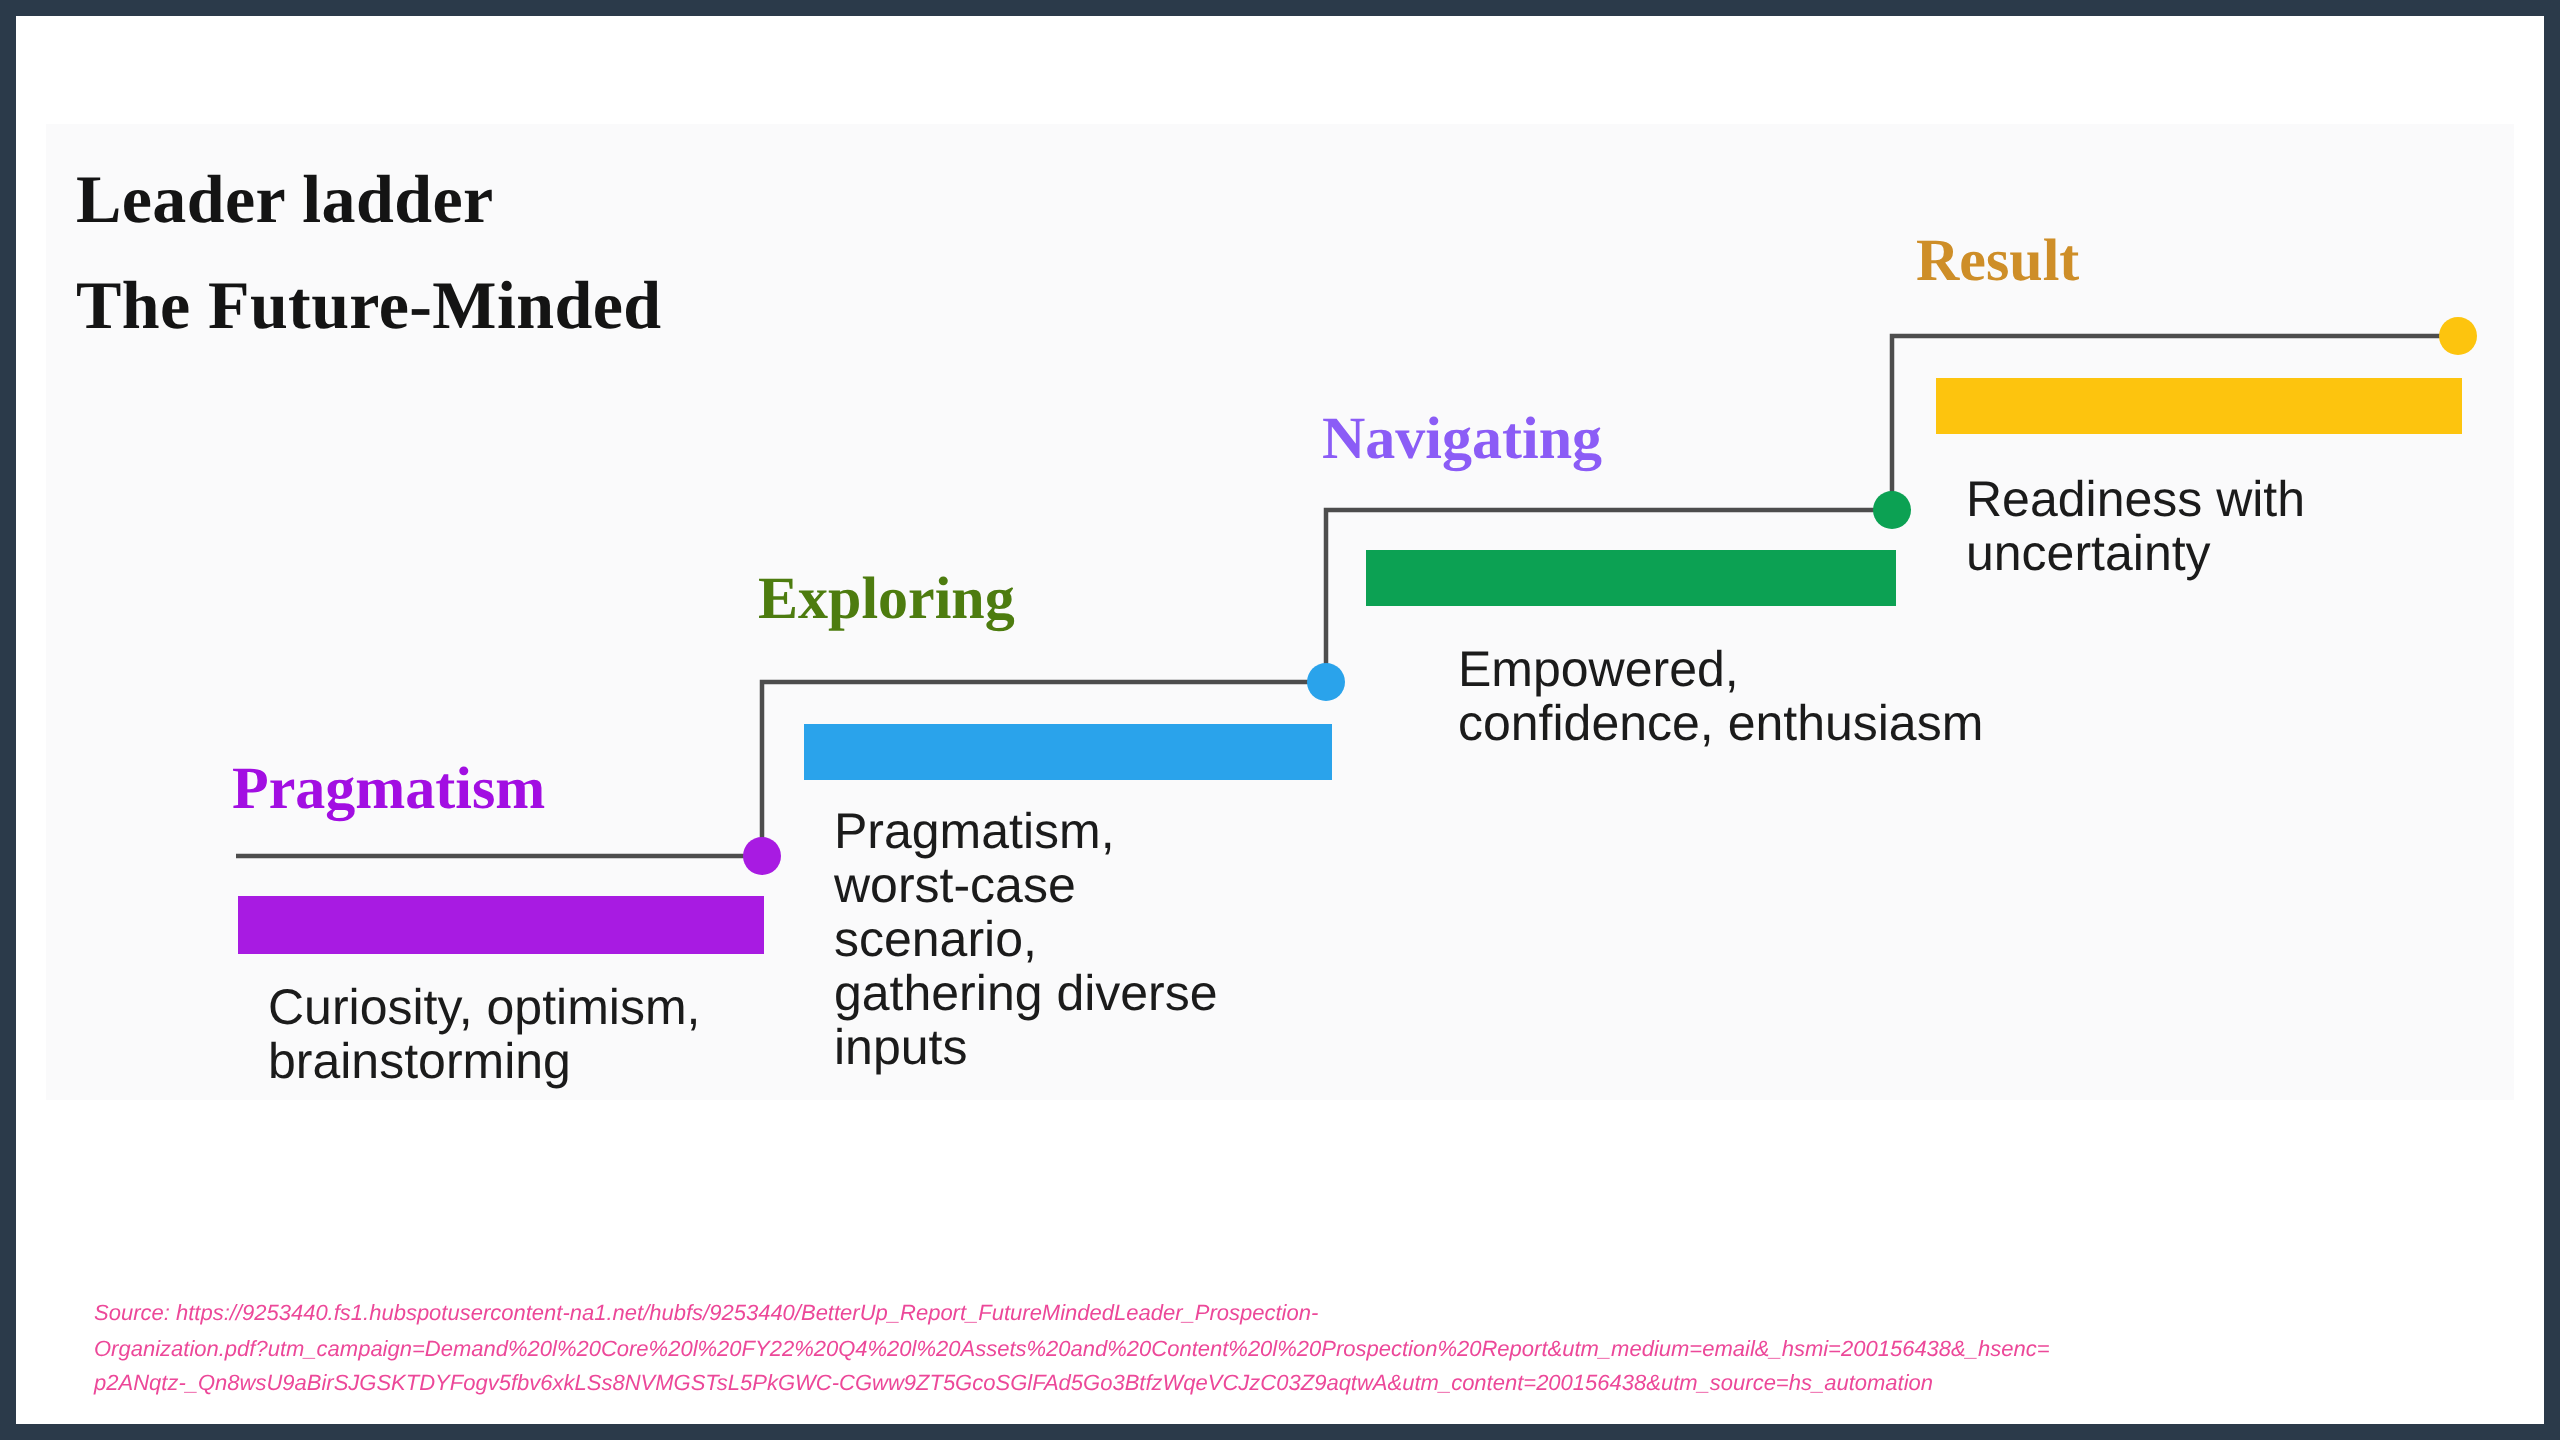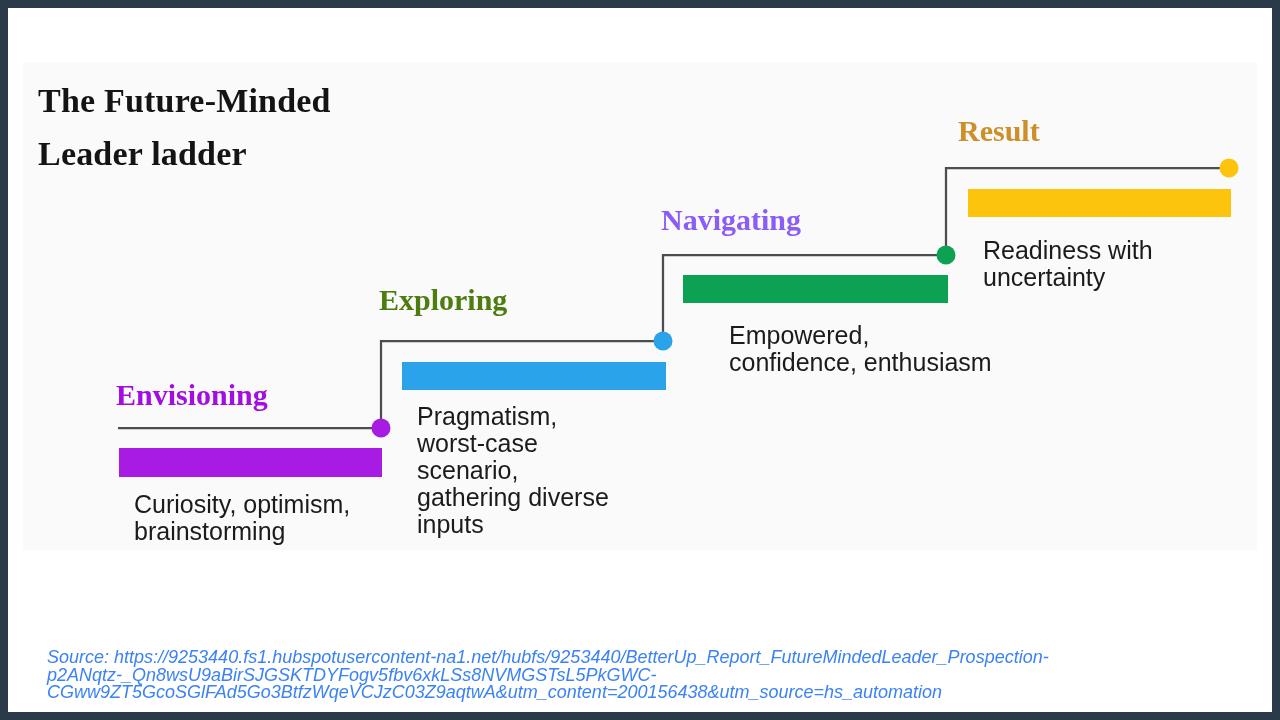--- a/index.html
+++ b/index.html
@@ -65,60 +65,61 @@
 
   .label-result      { left: 938px; top: 106px; margin-left: 12px; }
   .bar-result        { left: 960px; top: 181px; width: 263px; height: 28px; }
   .desc-result       { left: 975px; top: 229px; width: 185px; }
 
   .source-text {
     position: absolute;
     left: 39px; top: 641px;        
     width: 1190px;
     font-style: italic;
-    font-size: 18px;
+    font-size: 11px;
     line-height: 17.5px;
-    color: #3b82f6;
+    color: #ec4899;
   }
   .source-line { display: block; }
 </style>
 </head>
 <body>
 
 <div class="frame">
 
   <div class="panel"></div>
 
   <div class="page-title">
+    <div>Leader ladder</div>
     <div>The Future-Minded</div>
-    <div>Leader ladder</div>
   </div>
 
   <svg class="connector-svg" viewBox="0 0 1280 720">
     <path d="M118 428 H381 V341 H663 V255 H946 V168 H1229" fill="none" stroke-width="2.25" stroke="#4d4d4d"></path>
     <circle cx="381" cy="428" r="9.5" fill="#a81be2"></circle>
     <circle cx="663" cy="341" r="9.5" fill="#2aa3eb"></circle>
     <circle cx="946" cy="255" r="9.5" fill="#0ca153"></circle>
     <circle cx="1229" cy="168" r="9.5" fill="#fdc40e"></circle>
   </svg>
 
-  <div class="step-label label-envisioning" style="color: rgb(162, 14, 226);">Envisioning</div>
+  <div class="step-label label-envisioning" style="color: rgb(162, 14, 226);">Pragmatism</div>
   <div class="step-bar bar-envisioning" style="background-color: rgb(168, 27, 226);"></div>
   <div class="step-desc desc-envisioning">Curiosity, optimism, brainstorming</div>
 
   <div class="step-label label-exploring" style="color: #4d7c0f;">Exploring</div>
   <div class="step-bar bar-exploring" style="background-color: rgb(42, 163, 235);"></div>
   <div class="step-desc desc-exploring">Pragmatism, worst-case scenario, gathering diverse inputs</div>
 
   <div class="step-label label-navigating" style="color: #8b5cf6;">Navigating</div>
   <div class="step-bar bar-navigating" style="background-color: rgb(12, 161, 83);"></div>
   <div class="step-desc desc-navigating">Empowered, confidence, enthusiasm</div>
 
   <div class="step-label label-result" style="color: rgb(206, 142, 40);">Result</div>
   <div class="step-bar bar-result" style="background-color: rgb(253, 196, 14);"></div>
   <div class="step-desc desc-result">Readiness with uncertainty</div>
 
   <div class="source-text">
     <span class="source-line">Source: https://9253440.fs1.hubspotusercontent-na1.net/hubfs/9253440/BetterUp_Report_FutureMindedLeader_Prospection-</span>
+    <span class="source-line">Organization.pdf?utm_campaign=Demand%20l%20Core%20l%20FY22%20Q4%20l%20Assets%20and%20Content%20l%20Prospection%20Report&amp;utm_medium=email&amp;_hsmi=200156438&amp;_hsenc=</span>
     <span class="source-line">p2ANqtz-_Qn8wsU9aBirSJGSKTDYFogv5fbv6xkLSs8NVMGSTsL5PkGWC-CGww9ZT5GcoSGlFAd5Go3BtfzWqeVCJzC03Z9aqtwA&amp;utm_content=200156438&amp;utm_source=hs_automation</span>
   </div>
 
 </div>
 
 </body></html>

